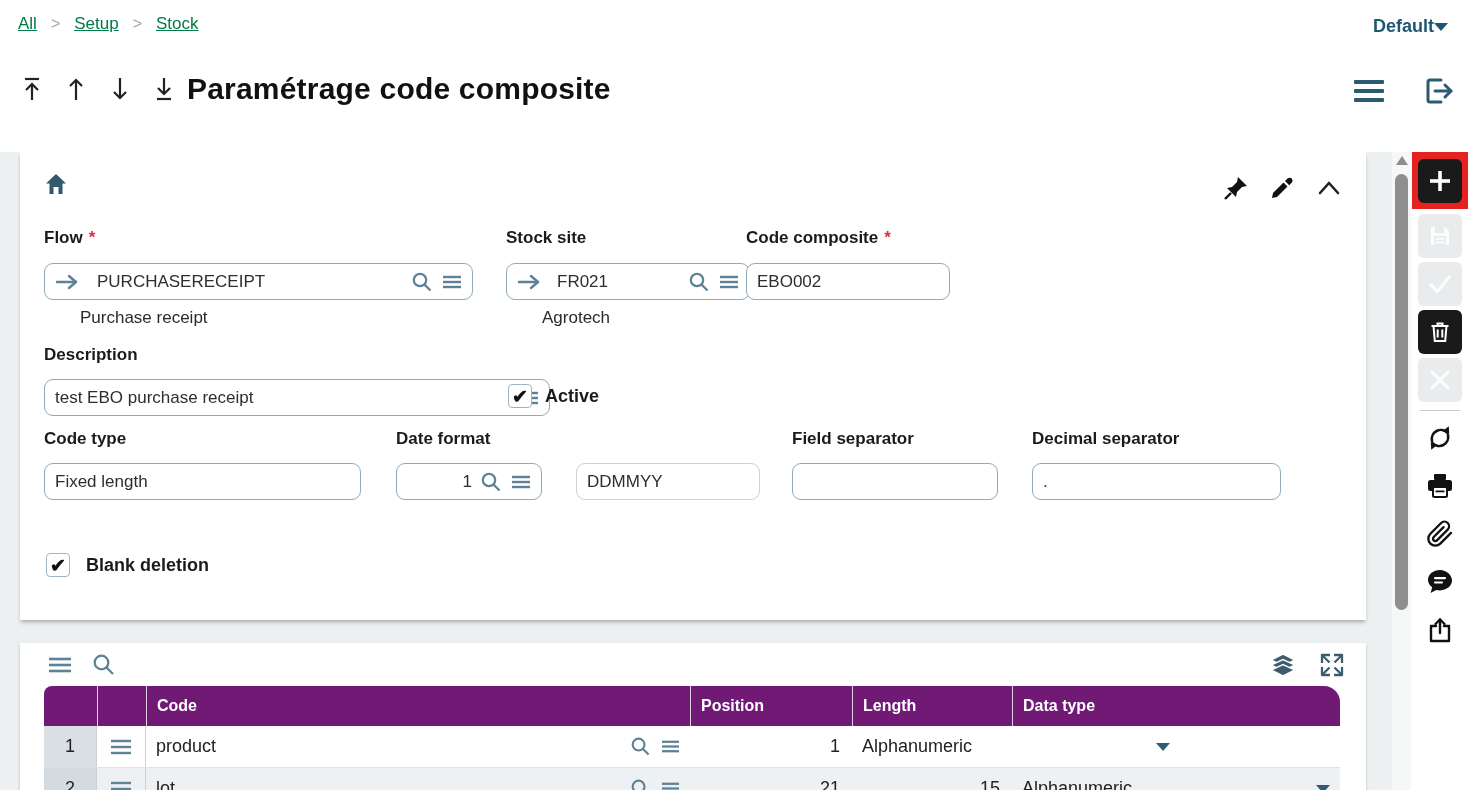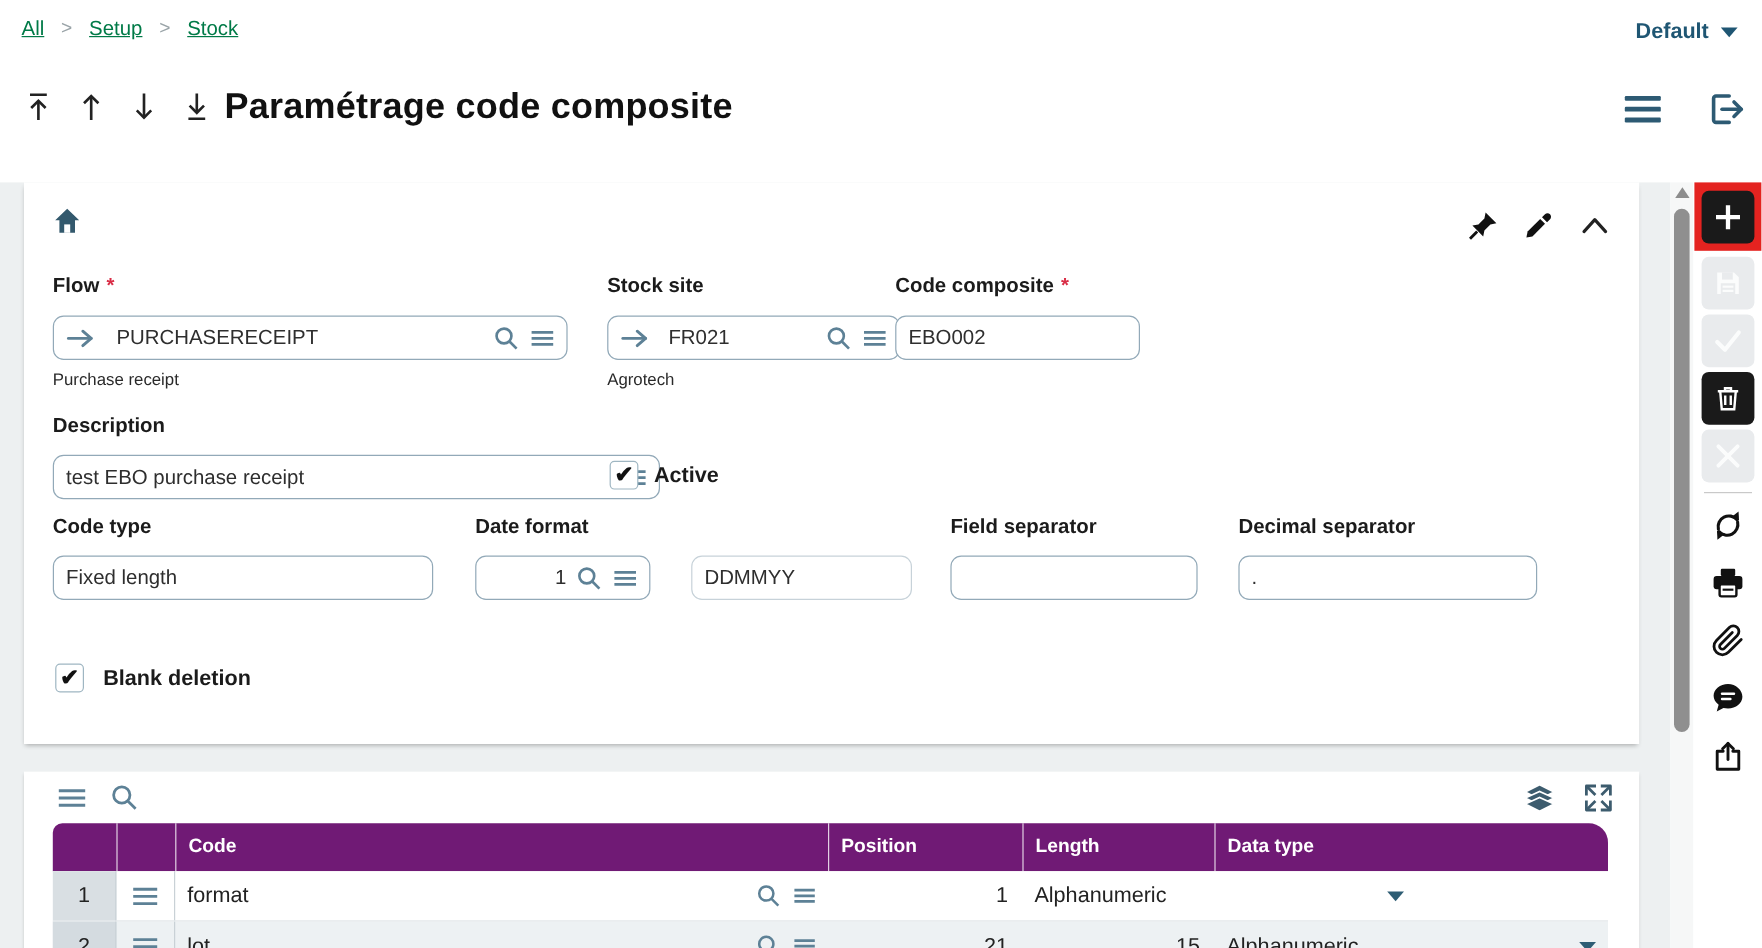--- a/index.html
+++ b/index.html
@@ -9,42 +9,42 @@
   #stage { position:relative; width:1468px; height:790px; }
 
   
   #topbar { left:0; top:0; width:1468px; height:152px; background:#fff; }
   .crumb-row { left:18px; top:14px; display:flex; align-items:center; gap:14px; font-size:17px; }
   .crumb { color:#007a47; text-decoration:underline; font-weight:400; cursor:pointer; }
   .crumb-sep { color:#9aa4a8; font-size:16px; }
   .navarrows { left:20px; top:74px; display:flex; gap:20px; align-items:center; }
   .navbtn { width:24px; height:30px; display:flex; align-items:center; justify-content:center; cursor:pointer; }
   .page-title { left:187px; top:72px; font-size:30px; font-weight:bold; color:#111; letter-spacing:.2px; }
-  .viewsel { right:20px; top:16px; display:flex; align-items:center; gap:10px; cursor:pointer; }
+  .viewsel { right:20px; top:16px; display:flex; align-items:center; cursor:pointer; }
   .viewsel-label { font-size:18px; font-weight:bold; color:#1f5673; }
   .caret-down { width:0; height:0; border-left:7px solid transparent; border-right:7px solid transparent; border-top:8px solid #1f5673; }
   .topicons { right:14px; top:74px; display:flex; gap:36px; align-items:center; }
   .burger { display:flex; flex-direction:column; gap:5px; cursor:pointer; }
   .burger i { display:block; width:30px; height:4px; background:#2d5a73; border-radius:1px; }
 
   
   #content-bg { left:0; top:152px; width:1392px; height:638px; background:#edf0f1; }
 
   
   #form-card { left:20px; top:152px; width:1346px; height:468px; background:#fff;
     box-shadow:0 3px 4px -1px rgba(0,0,0,.3); }
   .card-topicons { right:24px; top:24px; display:flex; gap:22px; align-items:center; }
   .field-label { font-size:17px; font-weight:bold; color:#1b1b1b; }
   .req { color:#d92d46; font-weight:bold; margin-left:6px; }
   .tbox { display:flex; align-items:center; gap:8px; border:1px solid #92a9b8; border-radius:9px;
     background:#fff; height:37px; padding:0 10px; font-size:17px; color:#2e2e2e; cursor:text; }
   .tbox.dis { border-color:#c7d2d9; }
   .tbox .val { flex:1 1 auto; white-space:nowrap; overflow:hidden; }
   .tbox .val.right { text-align:right; }
-  .helper { font-size:14px; color:#2a2a2a; }
+  .helper { font-size:17px; color:#2a2a2a;margin-left:36px; }
   .chk { width:24px; height:24px; border:1px solid #9fb6c2; border-radius:4px; background:#fff;
     display:flex; align-items:center; justify-content:center; font-size:19px; font-weight:bold; color:#111; cursor:pointer; }
   .chk-label { font-size:18px; font-weight:bold; color:#1b1b1b; }
 
   .fieldicons { display:flex; gap:9px; align-items:center; flex:0 0 auto; }
 
   
   #grid-card { left:20px; top:643px; width:1346px; height:160px; background:#fff;
     box-shadow:0 2px 3px rgba(0,0,0,.2); }
   .grid-toolbar-left { left:28px; top:10px; display:flex; gap:20px; align-items:center; }
@@ -407,21 +407,21 @@
         <div class="gc c-drag">
           <svg width="22" height="18" viewBox="0 0 22 18">
               <g stroke="#5d8196" stroke-width="2.4">
                 <line x1="1" y1="3" x2="21" y2="3"></line>
                 <line x1="1" y1="9" x2="21" y2="9"></line>
                 <line x1="1" y1="15" x2="21" y2="15"></line>
               </g>
             </svg>
         </div>
         <div class="gc c-code">
-          <span class="val">format</span>
+          <span class="val">product</span>
           <span>
             <svg width="21" height="21" viewBox="0 0 22 22">
                 <g stroke="#5d8196" stroke-width="2.2" fill="none">
                   <circle cx="9" cy="9" r="6.2"></circle>
                   <line x1="13.6" y1="13.6" x2="19.5" y2="19.5"></line>
                 </g>
               </svg>
           </span>
           <span>
             <svg width="19" height="17" viewBox="0 0 20 18">

